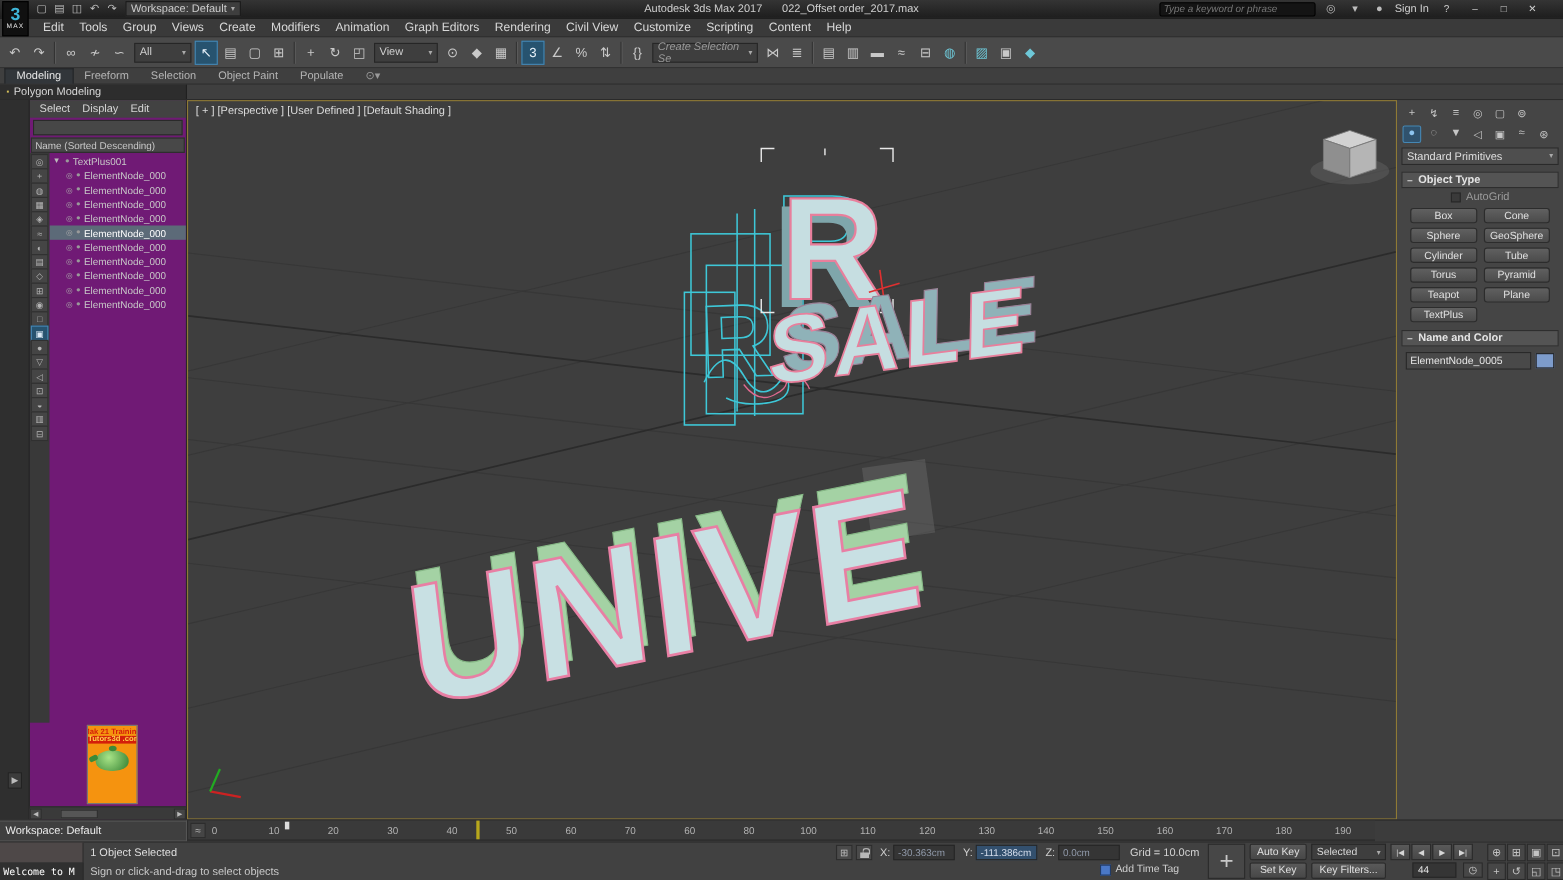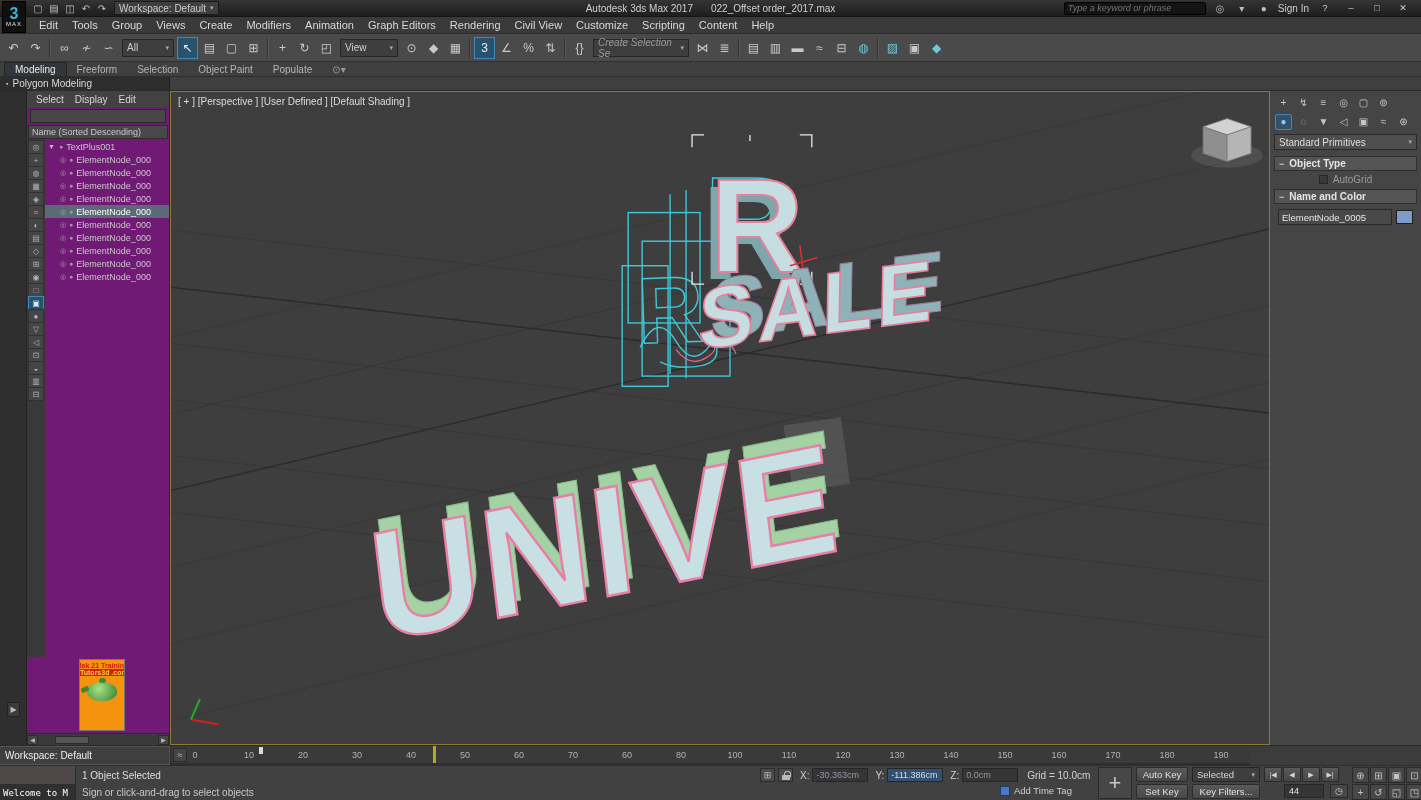--- a/index.html
+++ b/index.html
@@ -6,21 +6,21 @@
 html,body{width:1421px;height:800px;overflow:hidden}
 body{background:#3c3c3c;font-family:"Liberation Sans",sans-serif;font-size:11px;color:#d0d0d0;user-select:none}
 
 .titlebar{height:17px;background:linear-gradient(#343434,#1e1e1e);display:flex;align-items:center;padding-left:30px;position:relative;border-bottom:1px solid #151515}
 .logo{position:absolute;left:2px;top:1px;width:24px;height:32px;background:#101010;border:1px solid #000;z-index:20;display:flex;flex-direction:column;align-items:center;justify-content:center}
 .logo .l3{color:#3fb6d8;font-size:16px;font-weight:bold;line-height:14px}
 .logo .lm{color:#e8e8e8;font-size:6px;letter-spacing:1px}
 .qicon{width:16px;height:14px;display:inline-flex;align-items:center;justify-content:center;font-size:10px;color:#bdbdbd}
 .wsdrop{height:14px;background:#3e3e3e;border:1px solid #1a1a1a;display:inline-flex;align-items:center;gap:4px;padding:0 4px;font-size:10px;color:#ccc;margin-left:4px}
 .titletext{position:absolute;left:50%;transform:translateX(-50%);display:flex;gap:18px;font-size:10px;color:#cfcfcf;white-space:nowrap}
-.tbright{margin-left:auto;display:flex;align-items:center;gap:6px;padding-right:8px}
+.tbright{margin-left:auto;display:flex;align-items:center;gap:6px;padding-right:18px}
 .searchbox{height:13px;width:142px;background:#141414;border:1px solid #000;border-radius:2px;display:flex;align-items:center;padding:0 3px}
 .searchbox input{background:transparent;border:none;outline:none;color:#8a8a8a;font-style:italic;font-size:9px;width:100%;font-family:"Liberation Sans",sans-serif}
 .winbtn{width:20px;height:14px;display:inline-flex;align-items:center;justify-content:center;color:#cfcfcf;font-size:9px}
 
 .menubar{height:17px;background:#3a3a3a;display:flex;align-items:center;gap:0;padding-left:32px;border-bottom:1px solid #2d2d2d}
 .menuitem{padding:0 7px;font-size:11px;color:#d8d8d8;cursor:default}
 
 .toolbar{height:28px;background:#4a4a4a;display:flex;align-items:center;padding:0 3px;border-bottom:1px solid #303030;gap:1px}
 .ticon{width:21px;height:22px;display:inline-flex;align-items:center;justify-content:center;font-size:12px;color:#c9c9c9}
 .ticon.teal{color:#6ec8d8}
@@ -449,20 +449,34 @@
       <span class="caret">▾</span>
     </div>
     <div class="rollout">
       <span class="rminus">−</span>
       <span>Object Type</span>
     </div>
     <div class="autogrid">
       <span class="chk"></span>
       <span>AutoGrid</span>
     </div>
+    <div class="btngrid">
+      <div class="cpbtn">Box</div>
+      <div class="cpbtn">Cone</div>
+      <div class="cpbtn">Sphere</div>
+      <div class="cpbtn">GeoSphere</div>
+      <div class="cpbtn">Cylinder</div>
+      <div class="cpbtn">Tube</div>
+      <div class="cpbtn">Torus</div>
+      <div class="cpbtn">Pyramid</div>
+      <div class="cpbtn">Teapot</div>
+      <div class="cpbtn">Plane</div>
+      <div class="cpbtn">TextPlus</div>
+      <div></div>
+    </div>
     <div class="rollout">
       <span class="rminus">−</span>
       <span>Name and Color</span>
     </div>
     <div class="namerow">
       <div class="namefield">
           <span>ElementNode_0005</span>
         </div>
       <div class="swatch"></div>
     </div>

